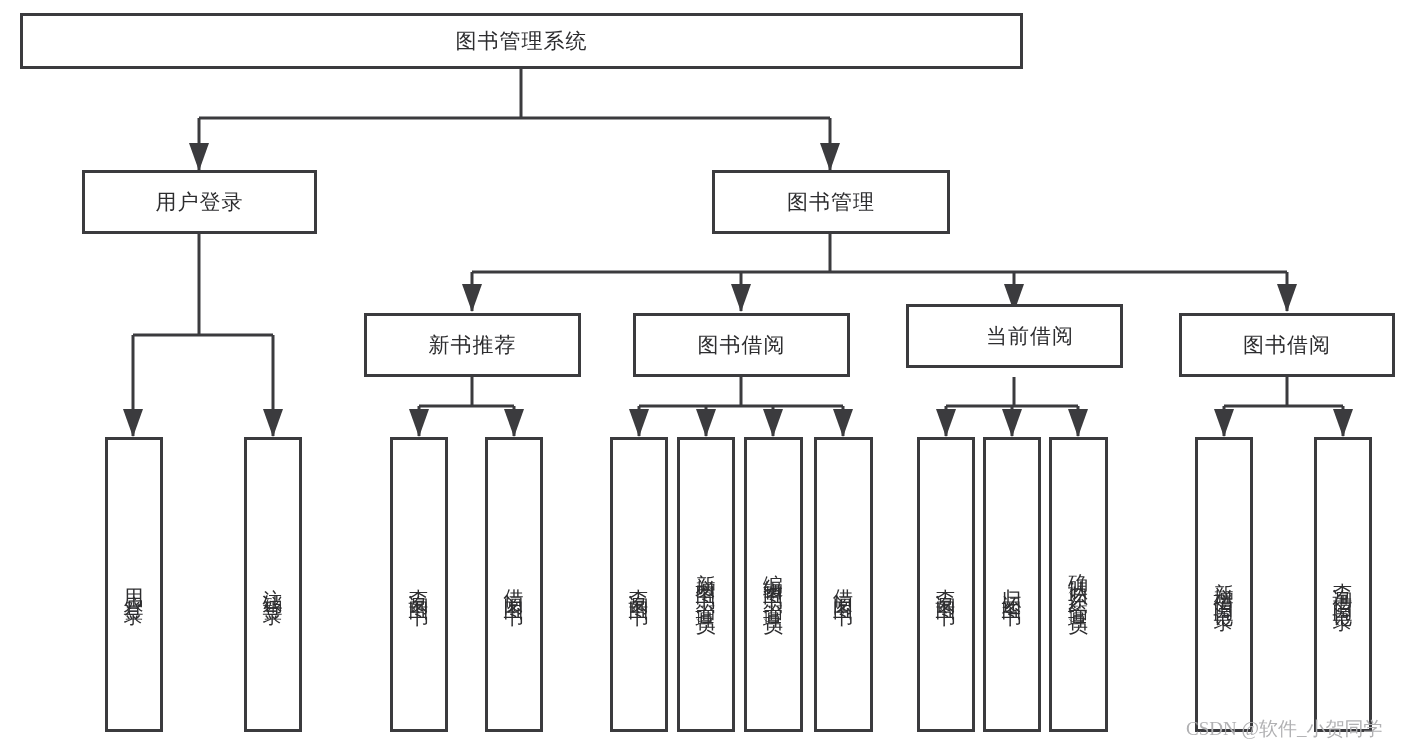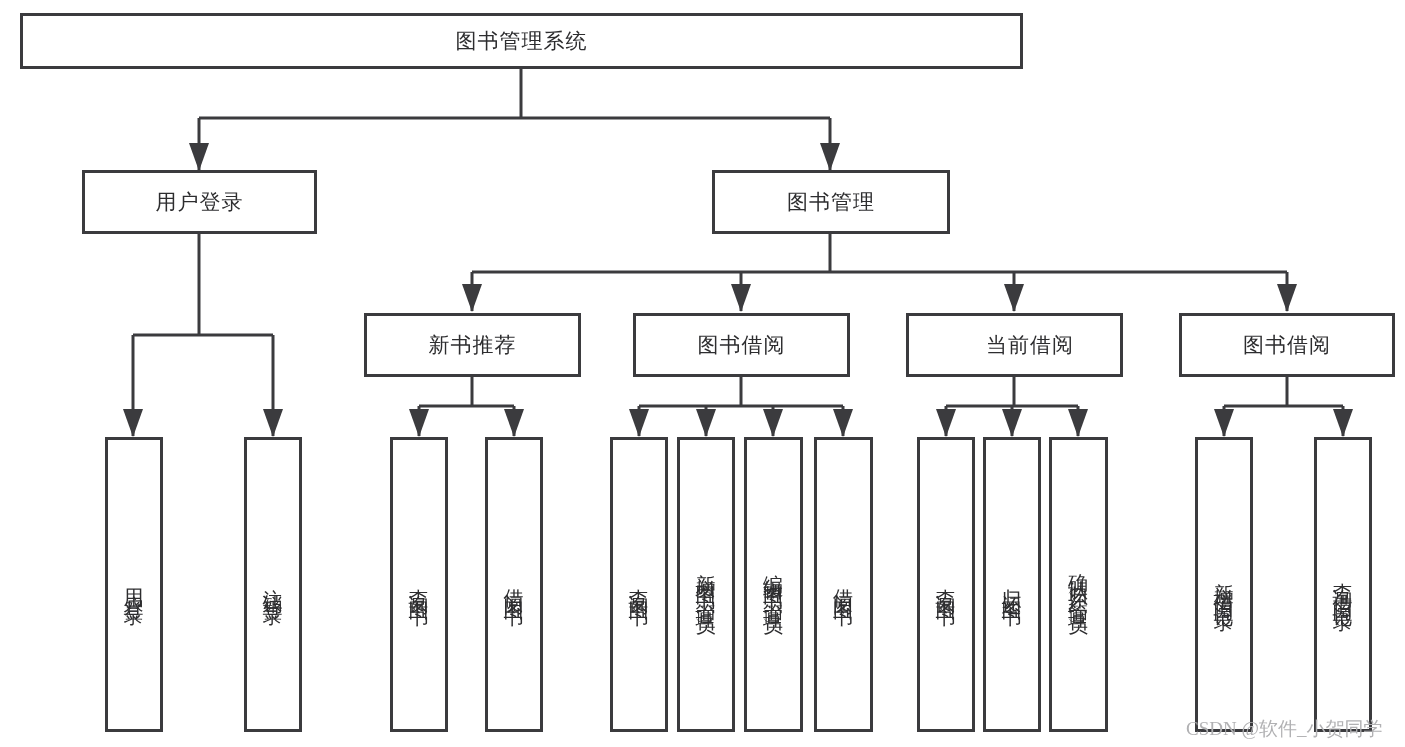--- a/index.html
+++ b/index.html
@@ -131,21 +131,21 @@
   <div class="node hnode" style="left:712px; top:170px; width:238px; height:64px;">
     <span>图书管理</span>
   </div>
 
   <div class="node hnode" style="left:633px; top:313px; width:217px; height:64px;">
     <span>图书借阅</span>
   </div>
   <div class="node hnode" style="left:364px; top:313px; width:217px; height:64px;">
     <span>新书推荐</span>
   </div>
-  <div class="node hnode" style="left:906px; top:313px; width:217px; height:64px;padding-left:31px;">
+  <div class="node hnode" style="left:906px; top:304px; width:217px; height:64px;padding-left:31px;">
     <span>当前借阅</span>
   </div>
   <div class="node hnode" style="left:1179px; top:313px; width:216px; height:64px;">
     <span>图书借阅</span>
   </div>
 
   <div class="node vnode" style="left:105px; top:437px; width:58px; height:295px;">
     <span class="vtext">用户登录</span>
   </div>
   <div class="node vnode" style="left:244px; top:437px; width:58px; height:295px;">

